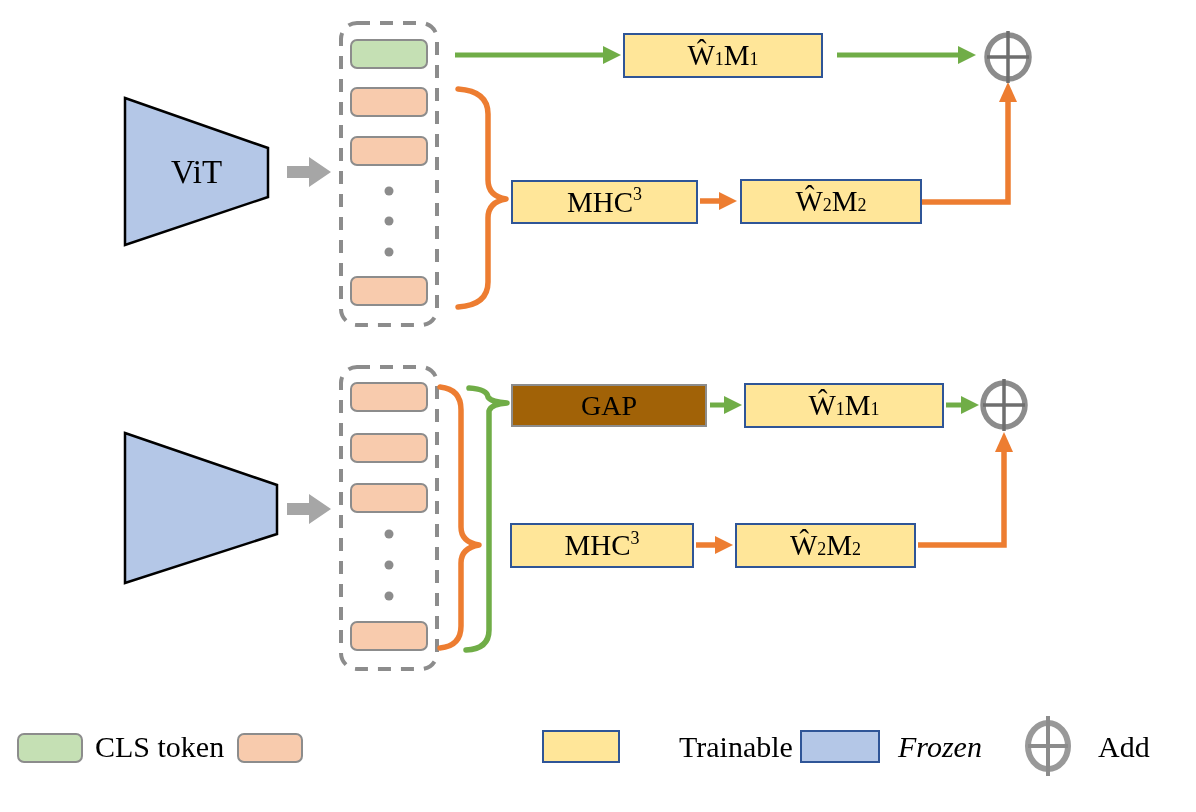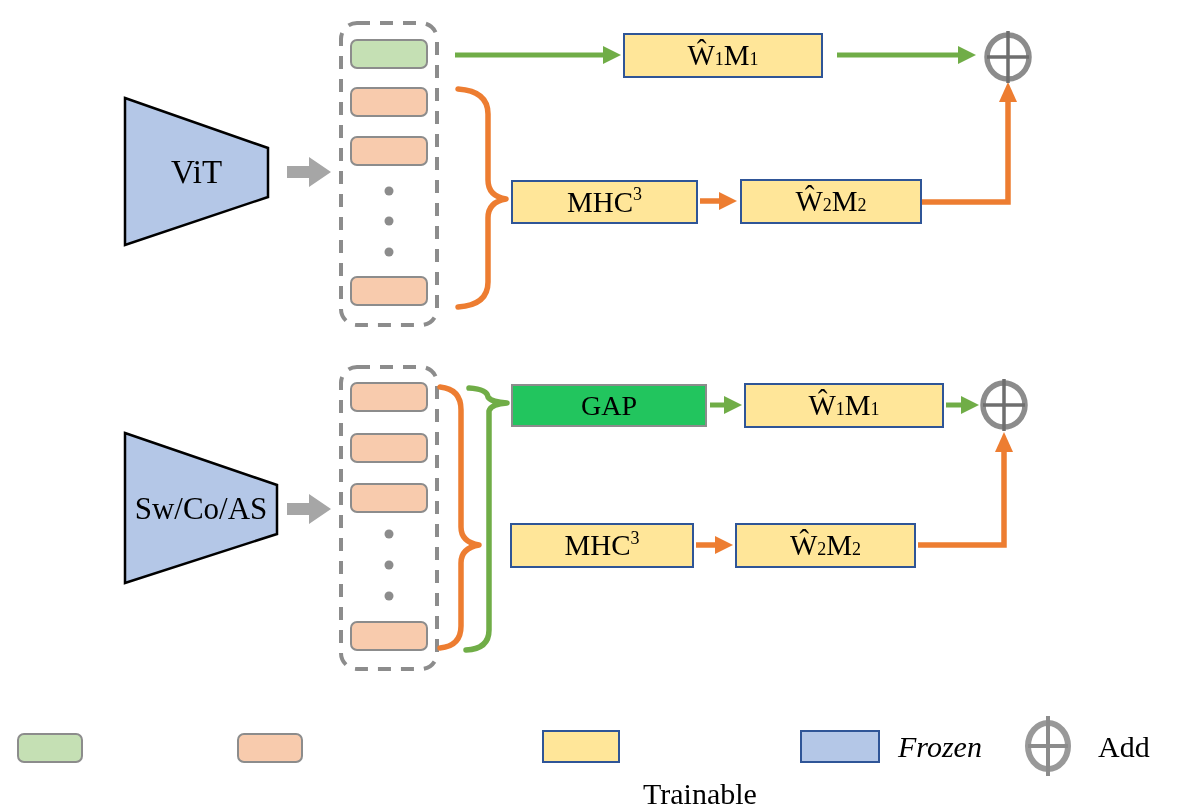--- a/index.html
+++ b/index.html
@@ -9,21 +9,21 @@
   }
   .layer{position:absolute;left:0;top:0;width:1196px;height:812px;}
   .abs{position:absolute;box-sizing:border-box;}
   .node{
     display:flex;align-items:center;justify-content:center;
     font-size:29px;line-height:1;box-sizing:border-box;
   }
   .node sub{font-size:0.62em;transform:translateY(0.18em);line-height:0;}
   .node sup{font-size:0.62em;transform:translateY(-0.45em);line-height:0;}
   .yellow{background:#ffe699;border:2px solid #2f5597;}
-  .bluebox{background:#22c55e;border:2px solid #8c8c8c;}
+  .bluebox{background:#a16207;border:2px solid #8c8c8c;}
   .token{border:2px solid #8c8c8c;border-radius:7px;}
   .tok-green{background:#c5e0b4;}
   .tok-orange{background:#f8cbad;}
   .enc-label{
     display:flex;align-items:center;justify-content:center;
     font-size:33px;line-height:1;
   }
   .legend-label{font-size:30px;line-height:36px;white-space:nowrap;}
   .legend-swatch-round{border:2px solid #8c8c8c;border-radius:7px;}
   .legend-swatch-sq{border:2px solid #2f5597;}
@@ -116,21 +116,20 @@
       <sup>3</sup>
   </div>
 
   <div class="abs node yellow" style="left:740px;top:179px;width:182px;height:45px;">
     <span>Ŵ</span>
       <sub>2</sub>
       <span>M</span>
       <sub>2</sub>
   </div>
 
-  <div class="abs enc-label" style="left:121px;top:486px;width:160px;height:44px;font-size:31px;">Sw/Co/AS</div>
 
   <div class="abs token tok-orange" style="left:350px;top:382px;width:78px;height:30px;"></div>
   <div class="abs token tok-orange" style="left:350px;top:433px;width:78px;height:30px;"></div>
   <div class="abs token tok-orange" style="left:350px;top:483px;width:78px;height:30px;"></div>
   <div class="abs token tok-orange" style="left:350px;top:621px;width:78px;height:30px;"></div>
 
   <div class="abs node bluebox" style="left:511px;top:384px;width:196px;height:43px;font-size:28px;">GAP</div>
 
   <div class="abs node yellow" style="left:744px;top:383px;width:200px;height:45px;">
     <span>Ŵ</span>
@@ -145,24 +144,25 @@
   </div>
 
   <div class="abs node yellow" style="left:735px;top:523px;width:181px;height:45px;">
     <span>Ŵ</span>
       <sub>2</sub>
       <span>M</span>
       <sub>2</sub>
   </div>
 
   <div class="abs legend-swatch-round tok-green" style="left:17px;top:733px;width:66px;height:30px;"></div>
+  <div class="abs legend-label" style="left:95px;top:729px;">CLS token</div>
 
   <div class="abs legend-swatch-round tok-orange" style="left:237px;top:733px;width:66px;height:30px;"></div>
 
   <div class="abs legend-swatch-sq" style="left:542px;top:730px;width:78px;height:33px;background:#ffe699;"></div>
-  <div class="abs legend-label" style="left:643px;top:729px;margin-top:47px;">Trainable</div>
+  <div class="abs legend-label" style="left:679px;top:729px;">Trainable</div>
 
   <div class="abs legend-swatch-sq" style="left:800px;top:730px;width:80px;height:33px;background:#b4c7e7;"></div>
   <div class="abs legend-label" style="left:898px;top:729px;font-style:italic;">Frozen</div>
 
   <div class="abs legend-label" style="left:1098px;top:729px;">Add</div>
 
 </div>
 
 </body></html>

